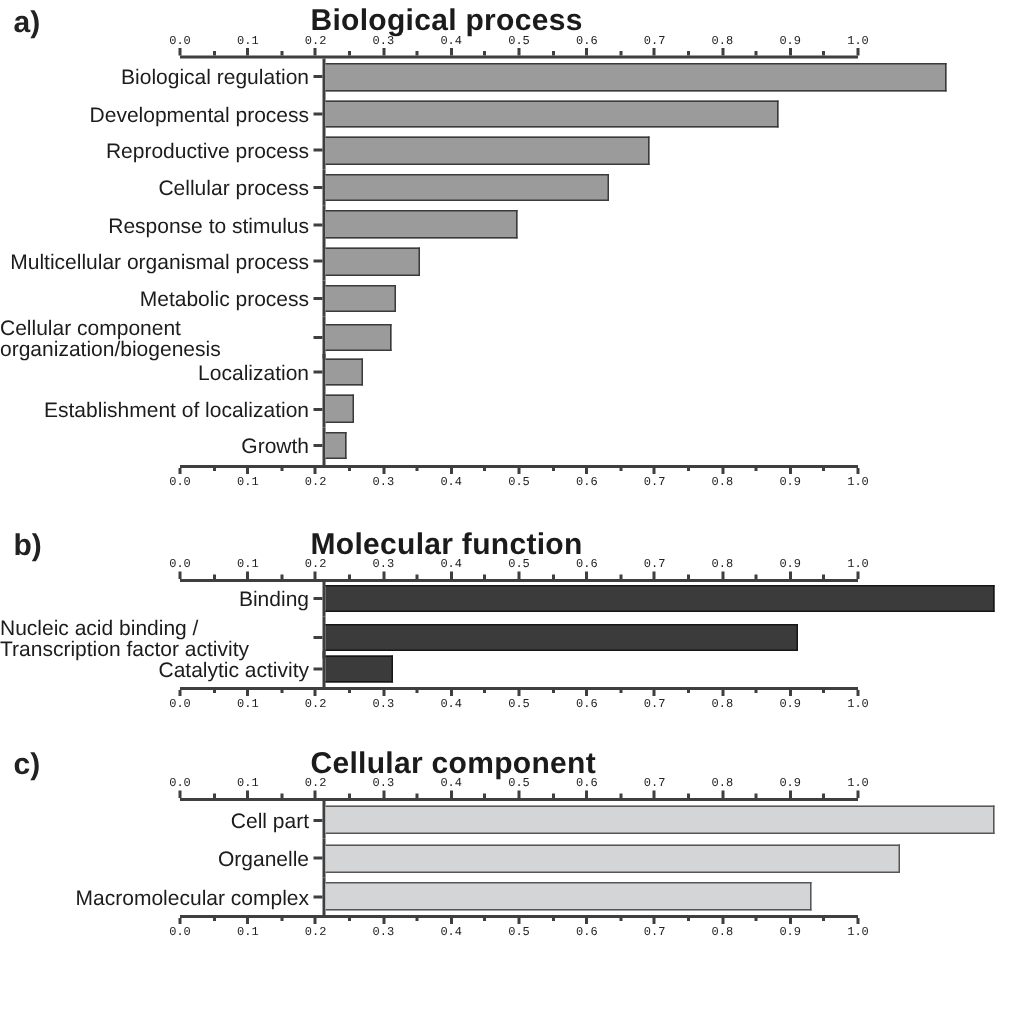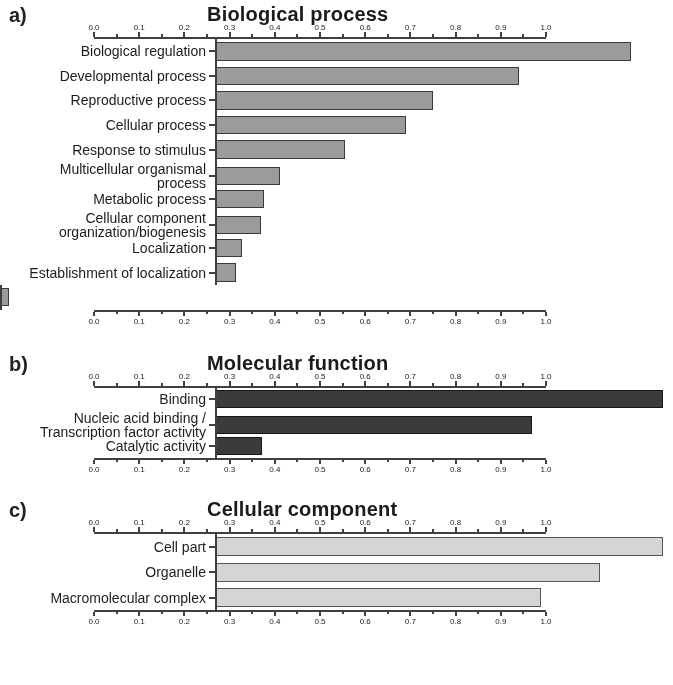--- a/index.html
+++ b/index.html
@@ -27,21 +27,21 @@
 
   .chart-title {
     margin-left: 207px;
     font-size: 20px;
     font-weight: bold;
     line-height: 23px;
     color: #1b1b1b;
     letter-spacing: 0.2px;
   }
 
-  .axis-wrap { margin-left: 94px; width: 452px; }
+  .axis-wrap { margin-left: 120px; width: 452px; font-family: Liberation Mono, monospace; }
   .axis { position: relative; }
   .axis-top { height: 13px; border-bottom: 2px solid #3f3f3f; }
   .axis-bottom { height: 16px; border-top: 2px solid #3f3f3f; }
 
   .tick {
     position: absolute;
     width: 2px;
     background: #3f3f3f;
     transform: translateX(-50%);
   }
@@ -71,21 +71,21 @@
   }
   .cat {
     display: flex;
     justify-content: flex-end;
     align-items: center;
     height: 100%;
     font-size: 14px;
     line-height: 14px;
     color: #1c1c1c;
   }
-  .cat-text { text-align: right; margin-left: 17px; }
+  .cat-text { text-align: left; }
   .cat-tick {
     width: 6px;
     height: 2px;
     background: #3f3f3f;
     margin-left: 3px;
     flex: 0 0 auto;
   }
   .track {
     position: relative;
     height: 100%;
@@ -231,20 +231,24 @@
       <div class="row">
         <div class="cat">
           <span class="cat-text">Establishment of localization</span>
           <span class="cat-tick"></span>
         </div>
         <div class="track">
           <div class="bar" style="width: 4.2%;"></div>
         </div>
       </div>
       <div class="row">
+        <div class="cat">
+          <span class="cat-text">Growth</span>
+          <span class="cat-tick"></span>
+        </div>
         <div class="track">
           <div class="bar" style="width: 3.2%;"></div>
         </div>
       </div>
     </div>
   <div class="axis-wrap">
       <div class="axis axis-bottom">
         <span class="tick major" style="left: 0%;"></span>
         <span class="tick-label" style="left: 0%;">0.0</span>
         <span class="tick minor" style="left: 5%;"></span>

